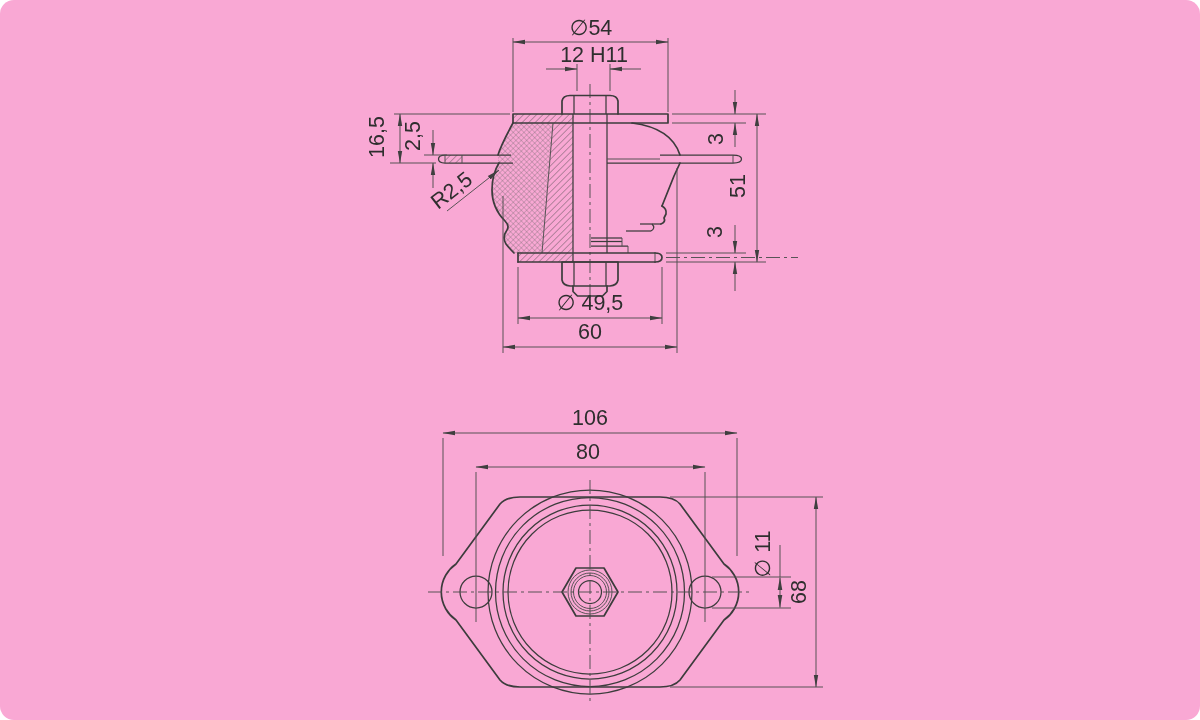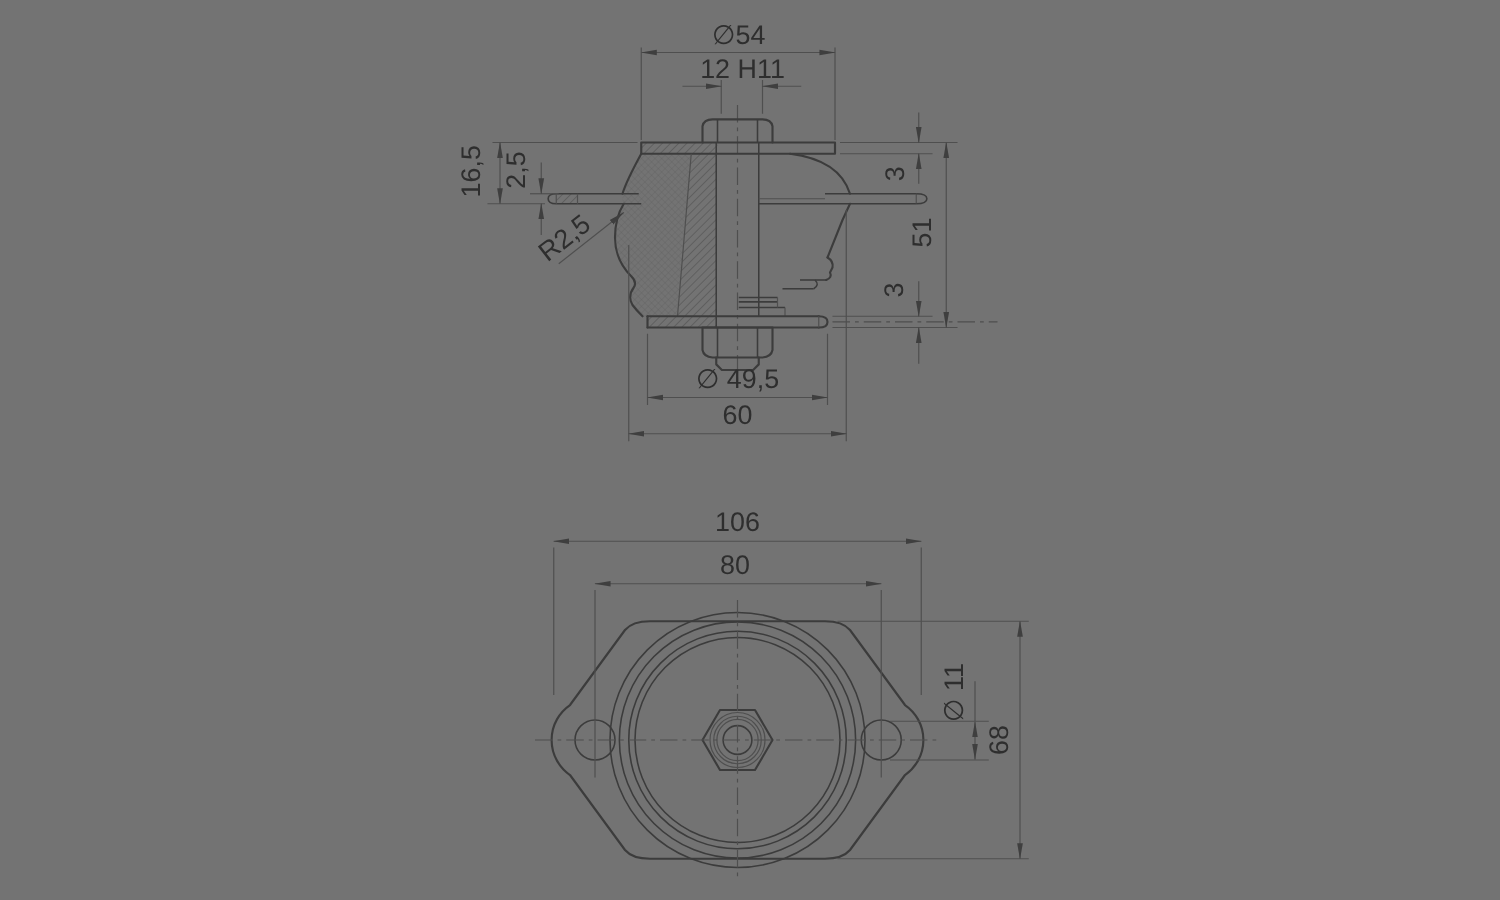--- a/index.html
+++ b/index.html
@@ -1,16 +1,16 @@
 <!DOCTYPE html>
 <html><head>
 <meta charset="utf-8">
 <style>
   html,body{margin:0;padding:0;background:#ffffff;}
-  .stage{width:1200px;height:720px;background:#737373;position:relative;overflow:hidden;}
+  .stage{width:1200px;height:720px;background:#f9a8d4;position:relative;overflow:hidden;border-radius:14px;}
   svg text{font-family:"Liberation Sans", sans-serif;}
   .ol  {stroke:#3c3c3c;stroke-width:1.7;fill:none;stroke-linecap:round;stroke-linejoin:round;}
   .ol2 {stroke:#3c3c3c;stroke-width:1.25;fill:none;}
   .tl  {stroke:#4f4f4f;stroke-width:0.95;fill:none;}
   .cl  {stroke:#4f4f4f;stroke-width:0.95;fill:none;stroke-dasharray:14 4 3 4;}
   .dim {font-size:21.5px;fill:#2e2e2e;}
 </style>
 </head>
 <body>
 

